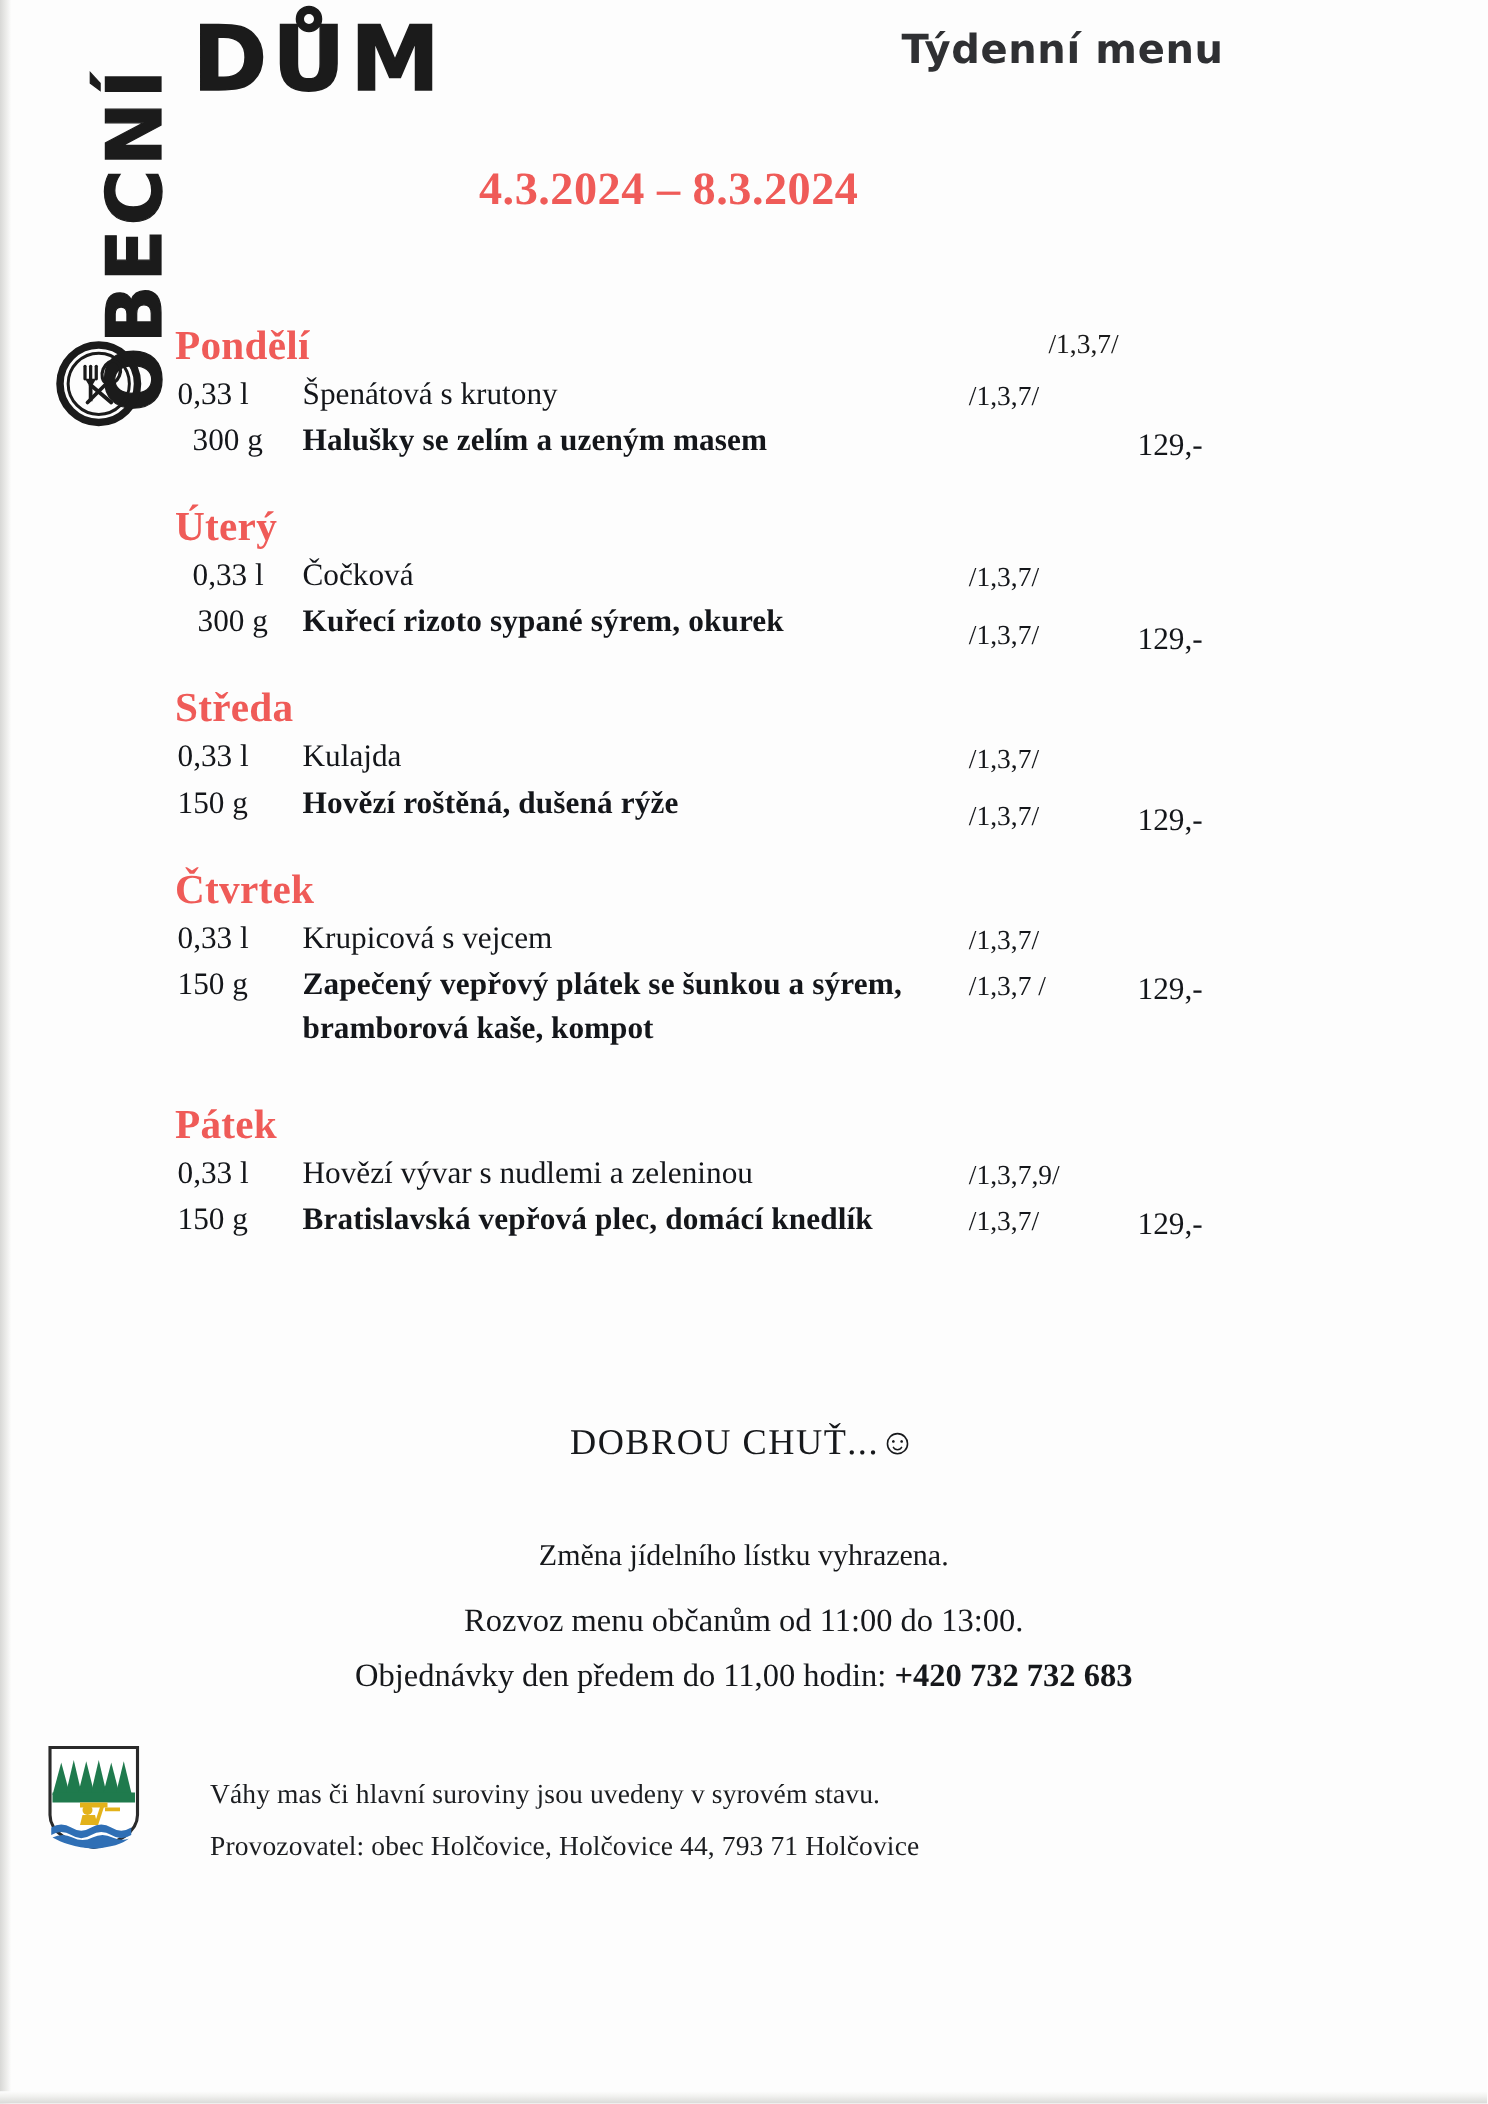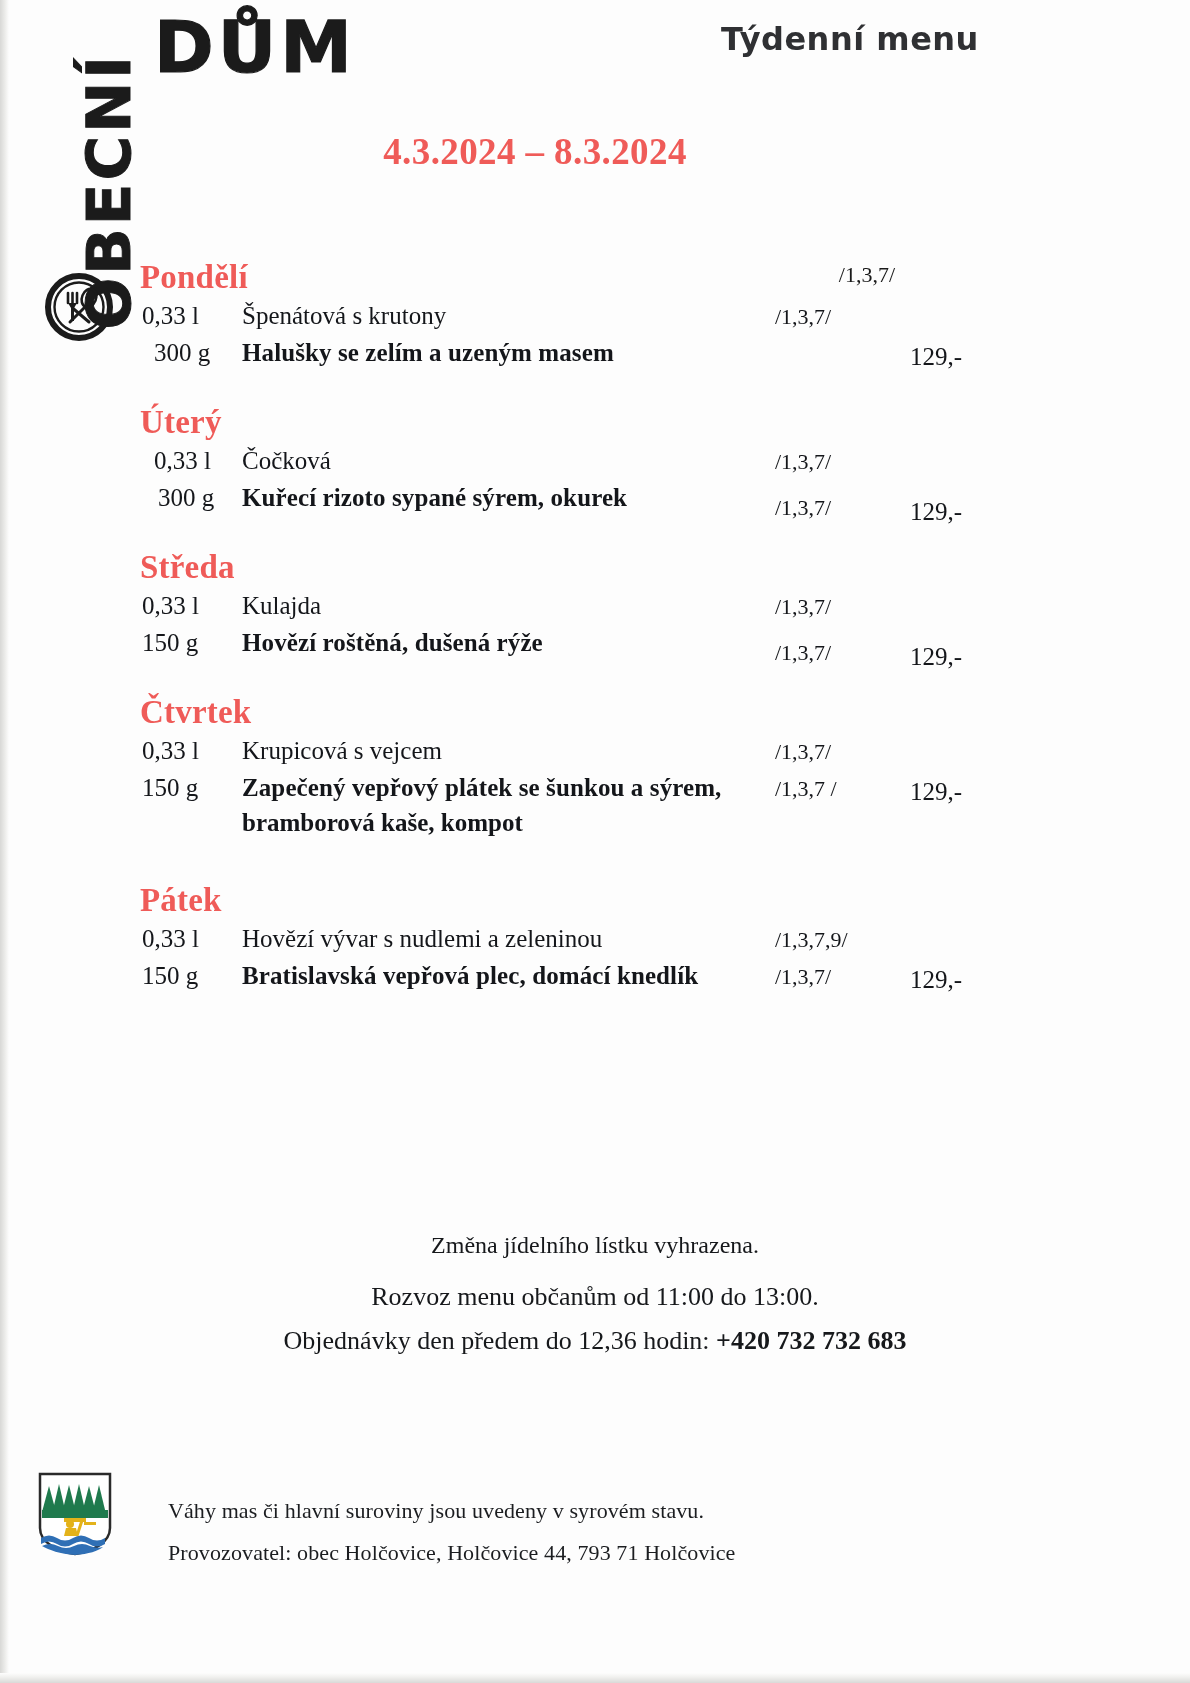--- a/index.html
+++ b/index.html
@@ -181,21 +181,21 @@
   }
   .note-3 {
     font-size: 26px;
     line-height: 1.7;
     color: #16181b;
   }
   .note-3 b { font-weight: 700; }
 
   
   .footer {
-    position: absolute; left: 38px; top: 1468px; width: 1110px;
+    position: absolute; left: 38px; top: 1392px; width: 1110px;
     display: flex;
     align-items: flex-start;
   }
   .crest {
     width: 74px; height: 84px;
     flex: 0 0 74px;
     margin-top: 4px;
   }
   .footer-text {
     padding-left: 56px;
@@ -324,26 +324,27 @@
       <div class="row">
         <div class="amount">150 g</div>
         <div class="dish main">Bratislavská vepřová plec, domácí knedlík</div>
         <div class="allergen">/1,3,7/</div>
         <div class="price">129,-</div>
       </div>
     </div>
 
   </div>
 
+  <div class="bon-appetit">DOBROU CHUŤ...☺</div>
 
   <div class="notes">
     <div class="note-1">Změna jídelního lístku vyhrazena.</div>
     <div class="note-2">Rozvoz menu občanům od 11:00 do 13:00.</div>
     <div class="note-3">
-      <span>Objednávky den předem do 12,36 hodin: </span><b>+420 732 732 683</b>
+      <span>Objednávky den předem do 11,00 hodin: </span><b>+420 732 732 683</b>
     </div>
   </div>
 
   <div class="footer">
     <div class="crest">
       <svg viewBox="0 0 74 84" width="74" height="84">
         <path d="M2 2 H72 V56 C72 70 56 79 37 82 C18 79 2 70 2 56 Z" fill="#ffffff" stroke="#2a2a2a" stroke-width="2.5"></path>
 
         <g fill="#1f7a4d">
           <path d="M4 40 L11 14 L18 40 Z"></path>

